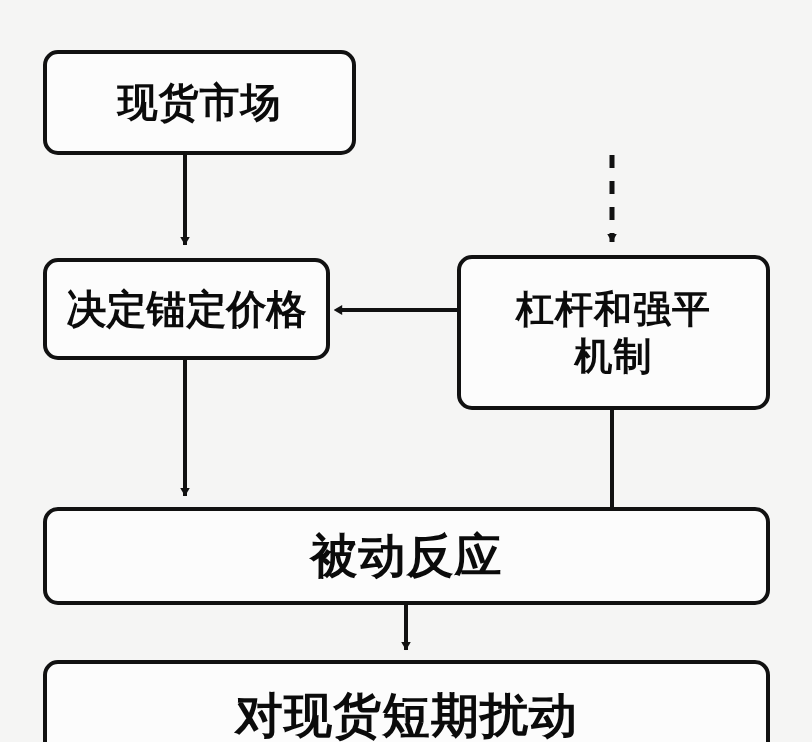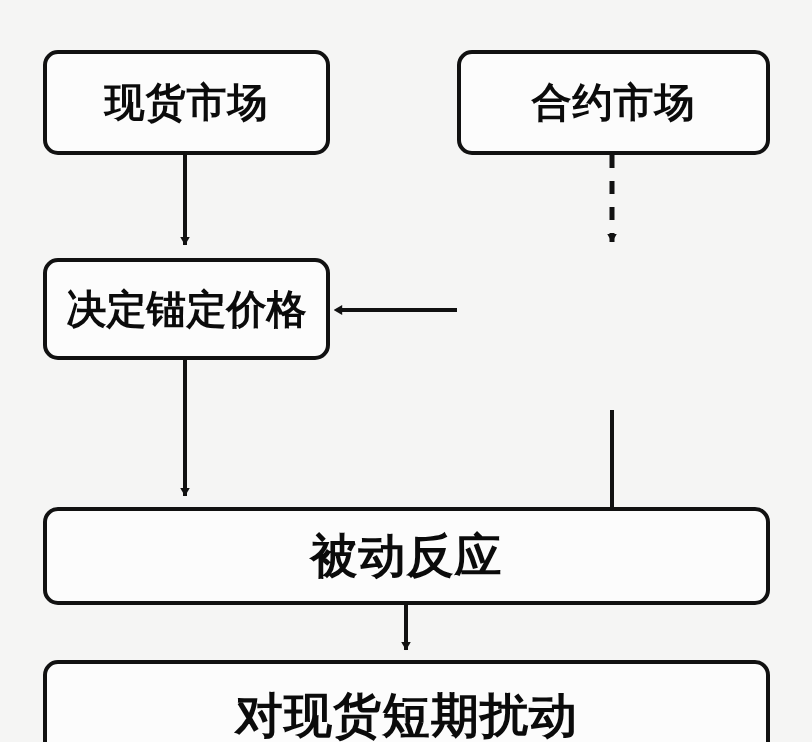--- a/index.html
+++ b/index.html
@@ -38,21 +38,21 @@
     justify-content: center;
     text-align: center;
   }
   .node-label {
     font-weight: 700;
     color: #0b0b0b;
     letter-spacing: 1px;
     line-height: 1.22;
     white-space: pre-line;
   }
-  #node-spot-market   { left: 43px;  top: 50px;  width: 287px; height: 105px; }
+  #node-spot-market   { left: 43px;  top: 50px;  width: 313px; height: 105px; }
   #node-contract-market { left: 457px; top: 50px; width: 313px; height: 105px; }
   #node-anchor-price  { left: 43px;  top: 258px; width: 287px; height: 102px; }
   #node-leverage-liquidation { left: 457px; top: 255px; width: 313px; height: 155px; }
   #node-passive-reaction { left: 43px; top: 507px; width: 727px; height: 98px; }
   #node-spot-disturbance { left: 43px; top: 660px; width: 727px; height: 110px; }
 
   #node-spot-market .node-label,
   #node-contract-market .node-label { font-size: 40px; }
   #node-anchor-price .node-label { font-size: 40px; letter-spacing: 0px; }
   #node-leverage-liquidation .node-label { font-size: 38px; }
@@ -106,28 +106,29 @@
 
     <g>
       <line x1="406" y1="605" x2="406" y2="650" stroke="#111111" stroke-width="4" marker-end="url(#arrow-down)"></line>
     </g>
   </svg>
 
   <div class="node" id="node-spot-market">
     <span class="node-label">现货市场</span>
   </div>
 
-  <div class="node" id="node-contract-market">
-    <span class="node-label">合约市场</span>
-  </div>
 
   <div class="node" id="node-anchor-price">
     <span class="node-label">决定锚定价格</span>
   </div>
 
+  <div class="node" id="node-leverage-liquidation">
+    <span class="node-label">杠杆和强平
+机制</span>
+  </div>
 
   <div class="node" id="node-passive-reaction">
     <span class="node-label">被动反应</span>
   </div>
 
   <div class="node" id="node-spot-disturbance">
     <span class="node-label">对现货短期扰动</span>
   </div>
 
   <div class="watermark"></div>

